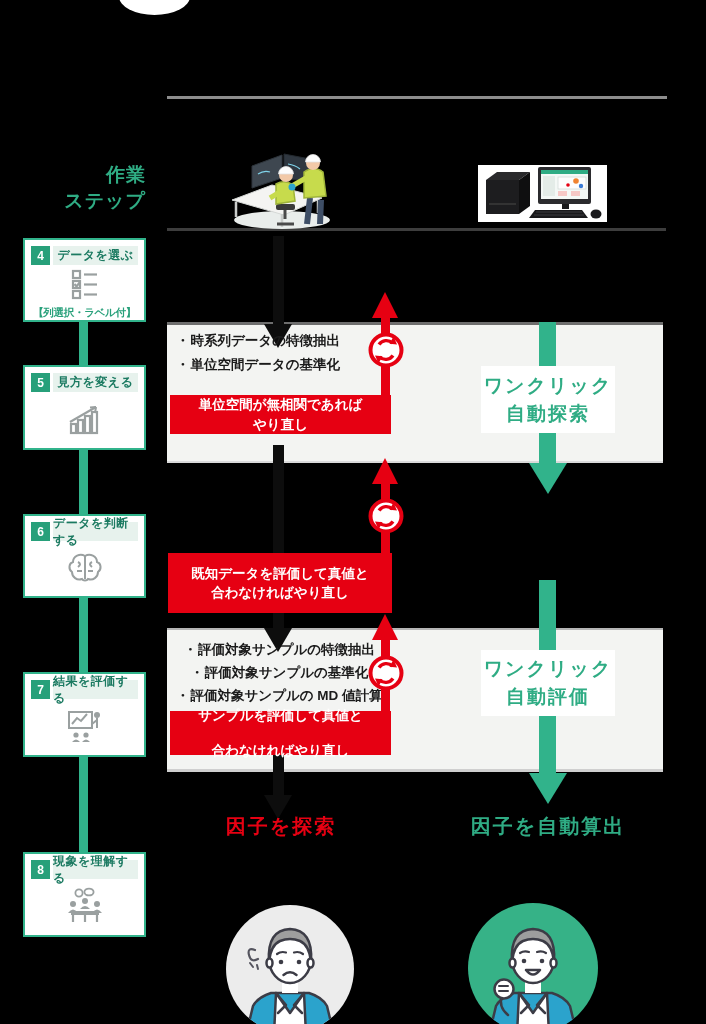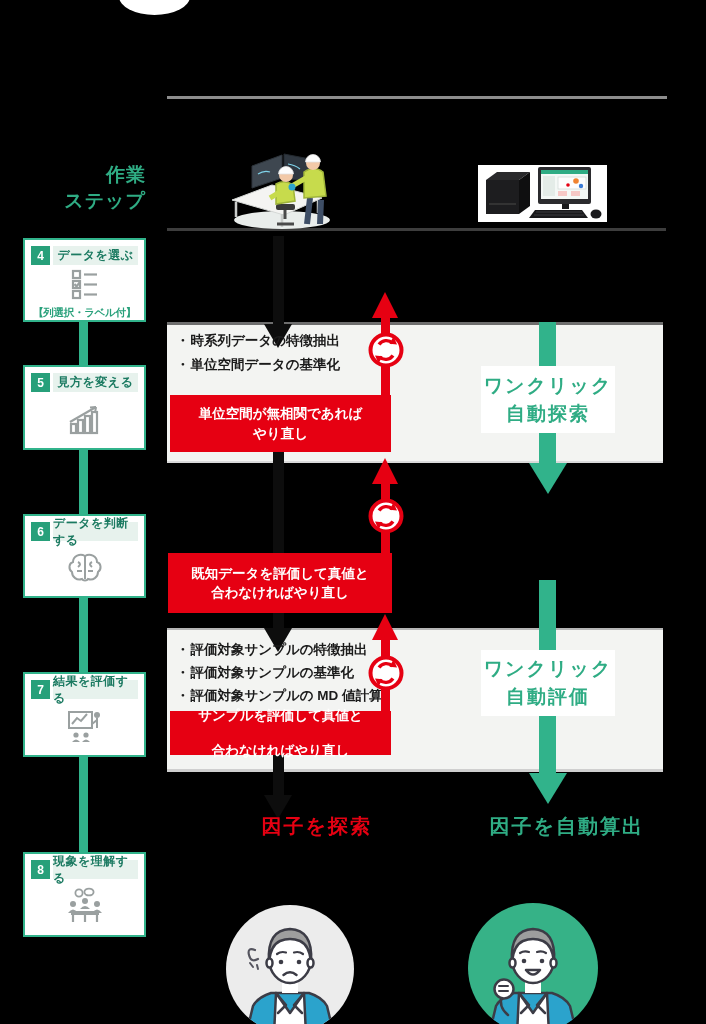--- a/index.html
+++ b/index.html
@@ -21,49 +21,49 @@
   .card-head{display:flex;align-items:stretch;margin:6px 6px 2px 6px;height:19px;}
   .num-badge{width:19px;background:#27A07A;color:#fff;font-weight:bold;font-size:12px;display:flex;align-items:center;justify-content:center;}
   .card-label{flex:1;margin-left:3px;background:#E7F2ED;color:#1B7A61;font-weight:bold;font-size:12px;display:flex;align-items:center;justify-content:center;letter-spacing:0.5px;}
   .card-body{flex:1;display:flex;align-items:center;justify-content:center;flex-direction:column;}
   .card-note{color:#27A07A;font-weight:bold;font-size:10.5px;text-align:center;letter-spacing:-0.3px;}
 
   
   .panel1{left:167px;top:322px;width:496px;height:141px;background:#F3F4F2;border-top:3px solid #6E6E6E;border-bottom:2px solid #DADADA;z-index:1;}
   .panel3{left:167px;top:628px;width:496px;height:144px;background:#F3F4F2;border-top:2px solid #B5B5B5;border-bottom:3px solid #CFCFCF;z-index:1;}
 
-  .bullets{color:#1b1b1b;font-weight:bold;font-size:13.5px;z-index:3;}
+  .bullets{color:#1b1b1b;font-weight:bold;font-size:13.5px;z-index:3;text-align:center;}
   .bullets div{white-space:nowrap;}
   .bullets div::before{content:"・";margin-right:1px;}
   .bullets1{left:176px;top:329px;line-height:24px;}
   .bullets3{left:176px;top:638px;line-height:23px;}
 
   .redbox{background:#E60012;color:#fff;font-weight:bold;font-size:13.5px;text-align:center;display:flex;flex-direction:column;justify-content:center;line-height:1.42;z-index:4;}
-  .redbox1{left:170px;top:395px;width:221px;height:57px;}
+  .redbox1{left:170px;top:395px;width:221px;height:39px;}
   .redbox2{left:168px;top:553px;width:224px;height:60px;}
   .redbox3{left:170px;top:711px;width:221px;height:44px;gap:16px;}
 
   .whitebox{background:#fff;color:#2FAC84;font-weight:bold;font-size:19px;text-align:center;display:flex;flex-direction:column;justify-content:center;line-height:1.45;z-index:5;letter-spacing:2px;}
   .whitebox1{left:481px;top:366px;width:134px;height:67px;}
   .whitebox2{left:481px;top:650px;width:134px;height:66px;}
 
   
   .shaft{position:absolute;}
   .shaft.black{background:#0d0d0d;width:11px;left:273px;z-index:2;}
   .shaft.red{background:#E60012;width:9px;left:381px;z-index:5;}
   .shaft.green{background:#31B38B;width:17px;left:539px;z-index:4;}
   .head{position:absolute;width:0;height:0;}
   .head.down-black{border-left:14px solid transparent;border-right:14px solid transparent;border-top:24px solid #0d0d0d;left:264px;z-index:3;}
   .head.up-red{border-left:13px solid transparent;border-right:13px solid transparent;border-bottom:26px solid #E60012;left:372px;z-index:5;}
   .head.down-green{border-left:19px solid transparent;border-right:19px solid transparent;border-top:31px solid #31B38B;left:529px;z-index:4;}
 
   .cycle{left:367px;width:38px;height:38px;z-index:6;}
 
   .ui-header{left:470px;top:247px;width:156px;text-align:center;color:#2FAC84;font-weight:bold;font-size:21px;line-height:1.25;letter-spacing:1px;}
-  .result{font-weight:bold;font-size:20px;text-align:right;letter-spacing:2px;z-index:6;}
+  .result{font-weight:bold;font-size:20px;text-align:center;letter-spacing:2px;z-index:6;}
   .result-manual{left:190px;top:813px;width:182px;color:#E60012;}
   .result-auto{left:452px;top:813px;width:192px;color:#2FAC84;}
 
   
   .avatar{border-radius:50%;overflow:hidden;z-index:2;}
   .avatar-left{left:226px;top:905px;width:128px;height:128px;background:#ECECEC;}
   .avatar-right{left:468px;top:903px;width:130px;height:130px;background:#36B287;}
 
   .illus-pc{left:478px;top:165px;width:129px;height:57px;background:#fff;}
   .illus-workers{left:226px;top:140px;width:112px;height:92px;}

